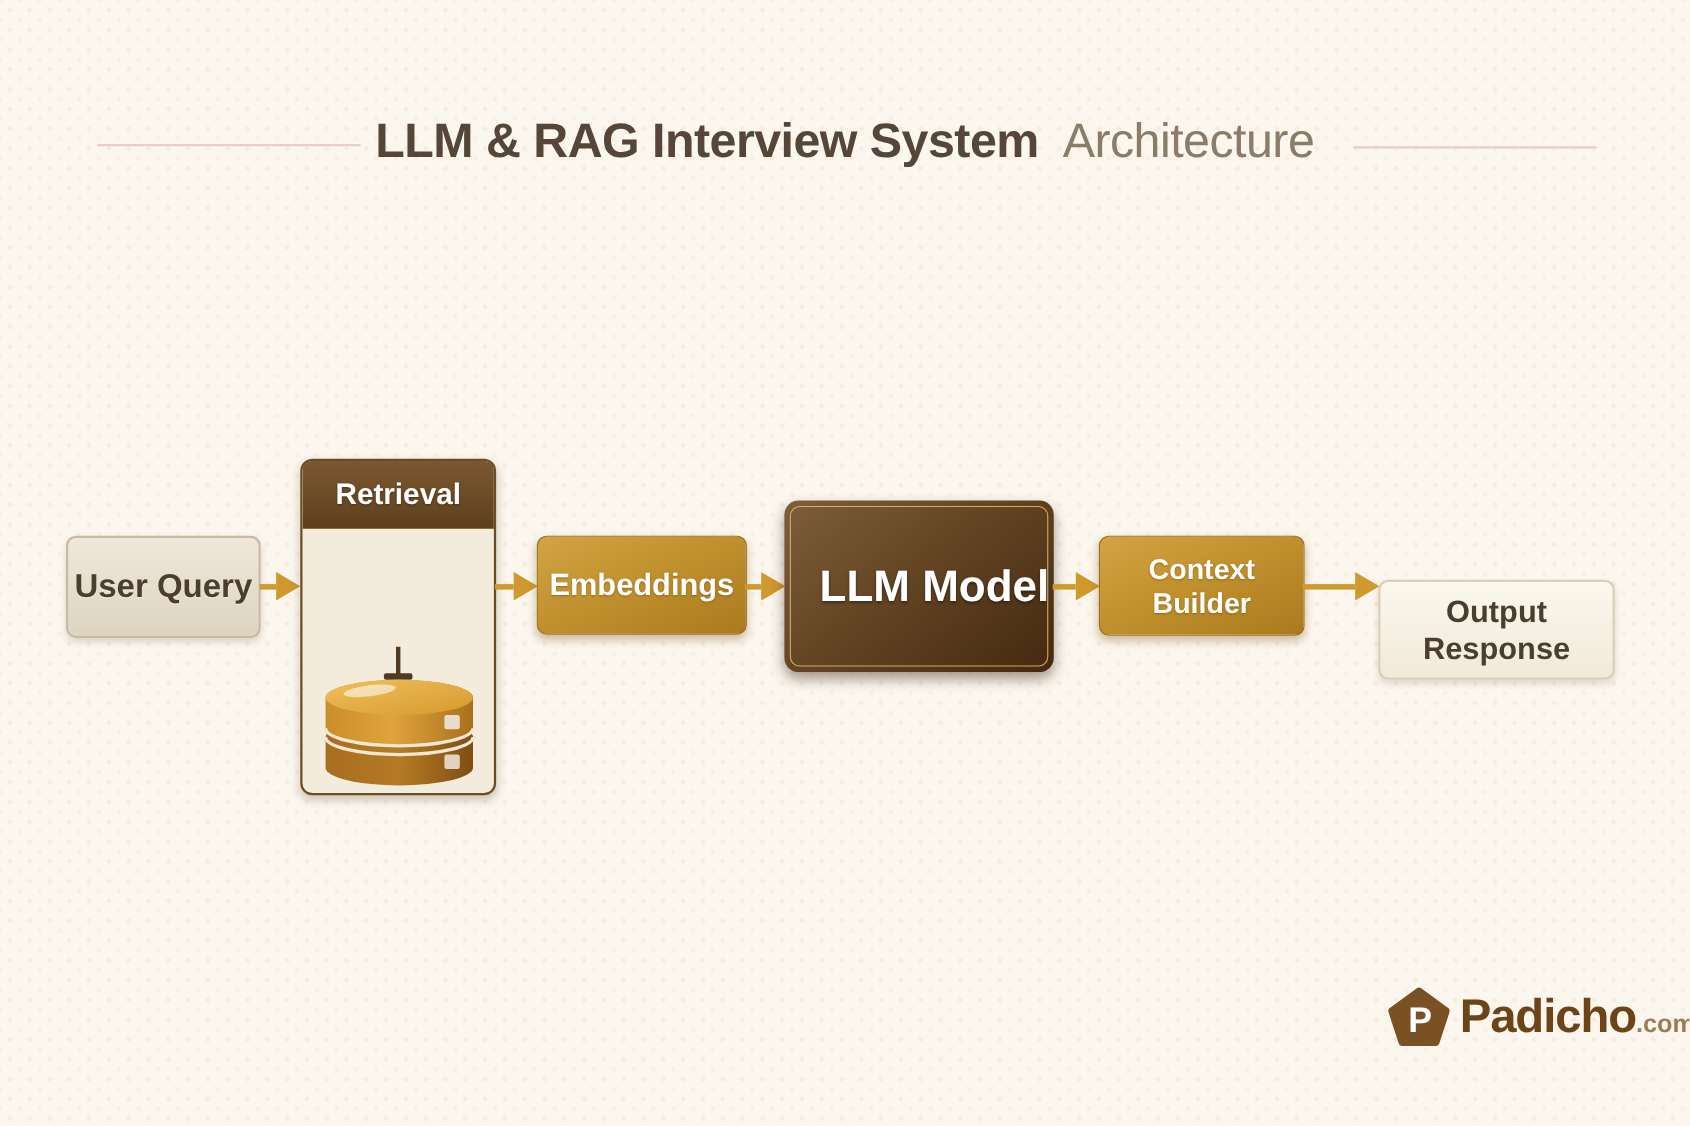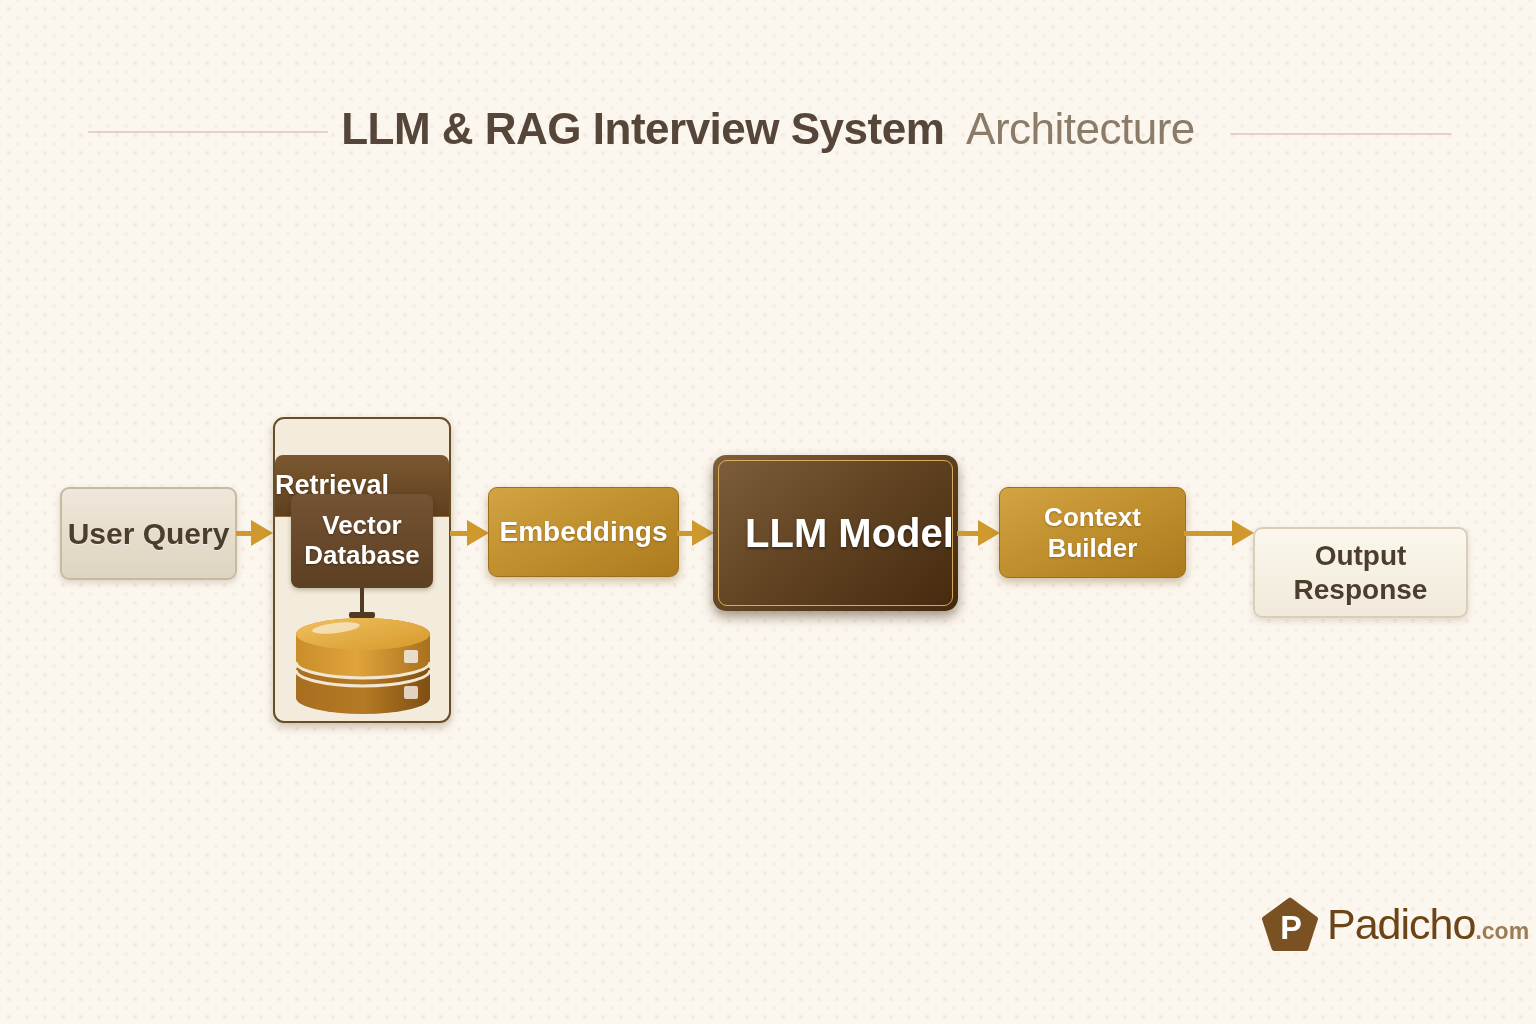--- a/index.html
+++ b/index.html
@@ -91,25 +91,24 @@
     background:#f3ecdc;
     border:2px solid #6a4d22;
     border-radius:11px;
     box-sizing:border-box;
     box-shadow:0 4px 9px rgba(90,60,20,0.28);
   }
   #retrieval-header{
     position:absolute;left:0;top:0;right:0;height:61px;
     background:linear-gradient(180deg,#7b5830 0%,#5e3f1e 100%);
     border-radius:8px 8px 0 0;
-    display:flex;align-items:center;justify-content:flex-start;
+    display:flex;align-items:center;justify-content:center;
     color:#fff;font-weight:bold;font-size:27px;
     text-shadow:0 1px 2px rgba(0,0,0,0.35);
     border-bottom:1px solid #8a6a3a;
-    margin-top:36px;
   }
   #vector-database{
     position:absolute;left:16px;top:75px;width:142px;height:94px;
     background:linear-gradient(180deg,#745334 0%,#5d3f22 100%);
     border-radius:8px;
     display:flex;align-items:center;justify-content:center;
     color:#fff;font-weight:bold;font-size:26px;line-height:1.15;
     text-align:center;padding:0 14px;box-sizing:border-box;
     text-shadow:0 1px 2px rgba(0,0,0,0.35);
     box-shadow:0 2px 5px rgba(60,40,15,0.3);
@@ -144,21 +143,21 @@
   #arrow-4{left:957px;width:43px;}
   #arrow-5{left:1184px;width:70px;}
 
   
   #brand{
     position:absolute;left:1262px;top:896px;
     display:flex;align-items:center;gap:9px;
   }
   #brand .wordmark{white-space:nowrap;}
   #brand .name{
-    font-size:43px;font-weight:normal;color:#6d4417;letter-spacing:-1px;
+    font-size:43px;font-weight:bold;color:#6d4417;letter-spacing:-1px;
   }
   #brand .tld{
     font-size:23px;font-weight:bold;color:#9c7c54;
   }
 </style>
 </head>
 <body>
 
 <div id="stage">
 
@@ -174,23 +173,20 @@
   </div>
 
   <div class="arrow" id="arrow-1">
     <div class="shaft"></div>
     <div class="head"></div>
   </div>
 
   <div id="retrieval-panel">
     <div id="retrieval-header">
       <span>Retrieval</span>
-    </div>
-    <div id="vector-database">
-      <span>Vector Database</span>
     </div>
     <div id="db-connector"></div>
     <div id="db-connector-bar"></div>
     <svg id="db-cylinder" viewBox="0 0 150 106">
       <defs>
         <linearGradient id="gTop" x1="0" y1="0" x2="1" y2="0">
           <stop offset="0" stop-color="#c98d2a"></stop>
           <stop offset="0.45" stop-color="#e0a43c"></stop>
           <stop offset="1" stop-color="#a9701d"></stop>
         </linearGradient>

